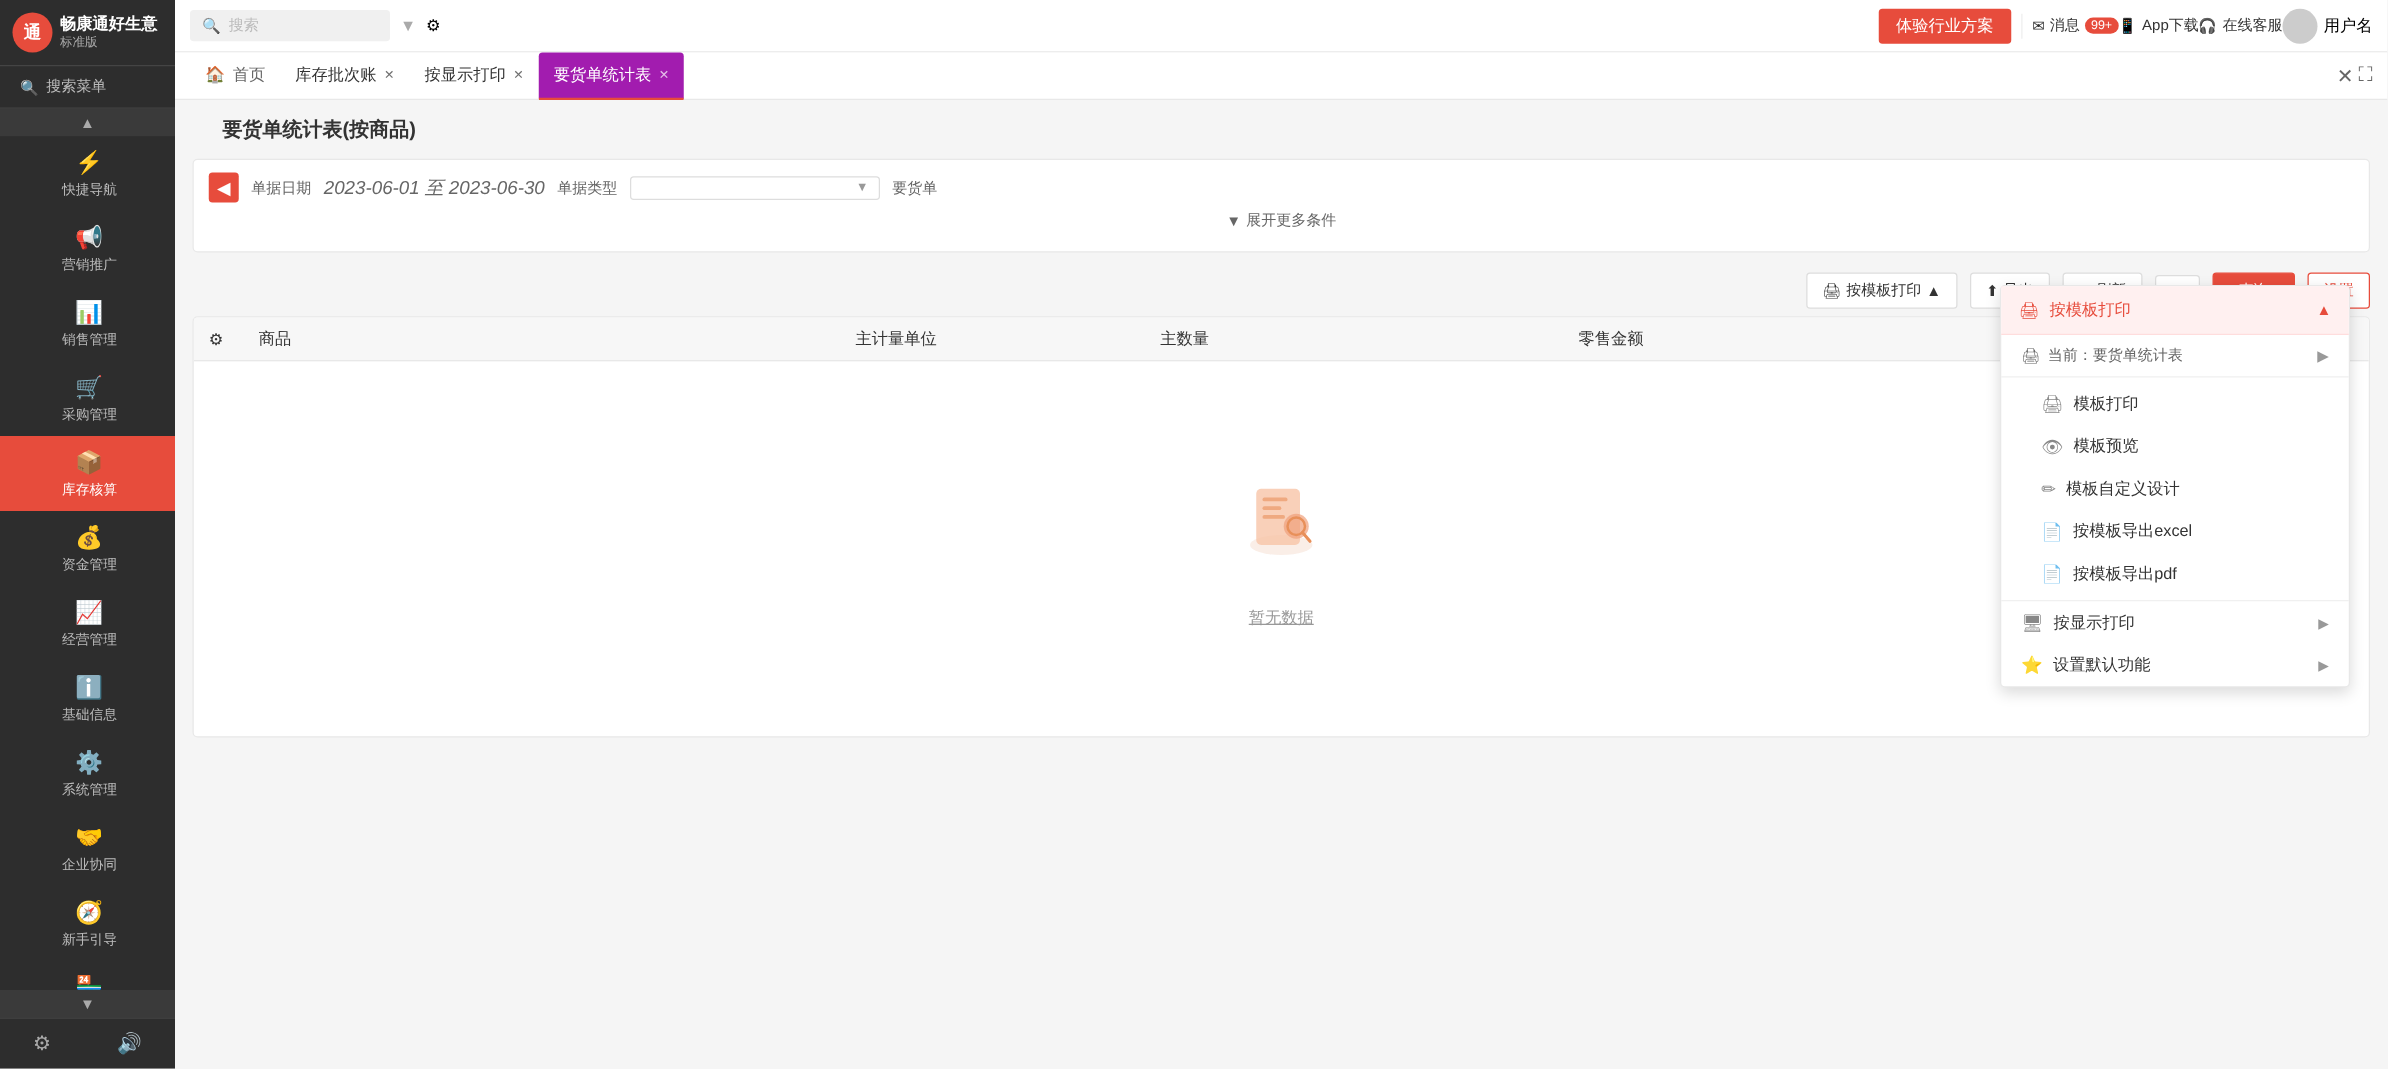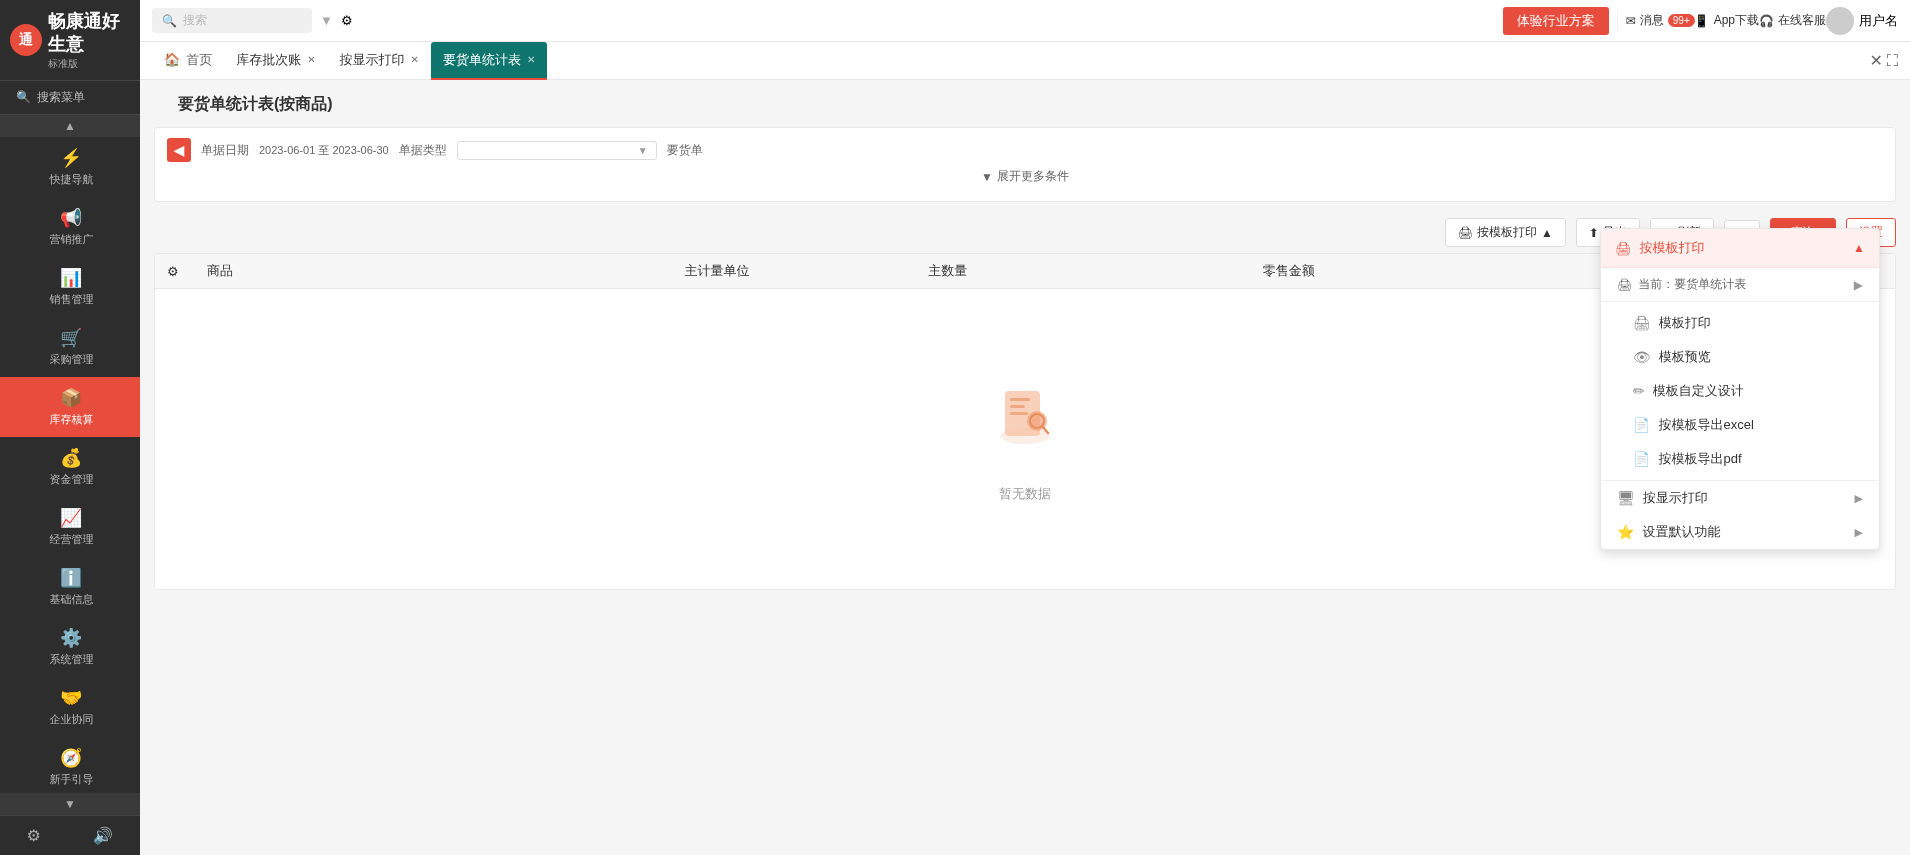--- a/index.html
+++ b/index.html
@@ -30,21 +30,21 @@
       display: flex;
       align-items: center;
       justify-content: center;
       color: white;
       font-weight: bold;
       font-size: 14px;
       margin-right: 6px;
       flex-shrink: 0;
     }
     .sidebar-logo-text { font-size: 12px; line-height: 1.3; }
-    .sidebar-logo-text .brand { font-size: 18px; font-weight: bold; color: white; }
+    .sidebar-logo-text .brand { font-size: 13px; font-weight: bold; color: white; }
     .sidebar-logo-text .edition { font-size: 10px; color: #aaa; }
 
     .sidebar-search {
       display: flex;
       align-items: center;
       padding: 8px 10px;
       border-bottom: 1px solid #444;
       cursor: pointer;
       color: #bbb;
     }
@@ -153,21 +153,21 @@
       padding: 0 12px;
       height: 38px;
       cursor: pointer;
       font-size: 13px;
       color: #333;
       border-bottom: 2px solid transparent;
       gap: 6px;
       flex-shrink: 0;
     }
     .tab.active {
-      background: #0f766e;
+      background: #a21caf;
       color: white;
       border-radius: 3px 3px 0 0;
       border-bottom-color: #e74c3c;
     }
     .tab .tab-close { font-size: 10px; opacity: 0.7; }
     .tab-home { color: #666; }
 
     
     .page-content {
       flex: 1;
@@ -217,21 +217,21 @@
       background: white;
       color: #333;
       cursor: pointer;
       font-size: 12px;
     }
     .date-btn.active {
       background: #e74c3c;
       color: white;
       border-color: #e74c3c;
     }
-    .date-range { color: #666; font-size: 11px; }
+    .date-range { color: #666; font-size: 15px; font-style: italic; }
 
     .filter-select {
       display: flex;
       align-items: center;
       border: 1px solid #ddd;
       border-radius: 3px;
       padding: 3px 8px;
       background: white;
       gap: 4px;
       min-width: 200px;
@@ -279,21 +279,21 @@
     .col-extra { flex: 2; }
 
     .table-body {
       display: flex;
       flex-direction: column;
       align-items: center;
       justify-content: center;
       min-height: 300px;
     }
     .empty-icon { font-size: 80px; margin-bottom: 10px; }
-    .empty-text { color: #999; font-size: 13px; }
+    .empty-text { color: #999; font-size: 13px; text-decoration: underline; }
 
     
     .table-toolbar {
       display: flex;
       align-items: center;
       justify-content: flex-end;
       padding: 6px 0;
       gap: 10px;
     }
     .toolbar-btn {

